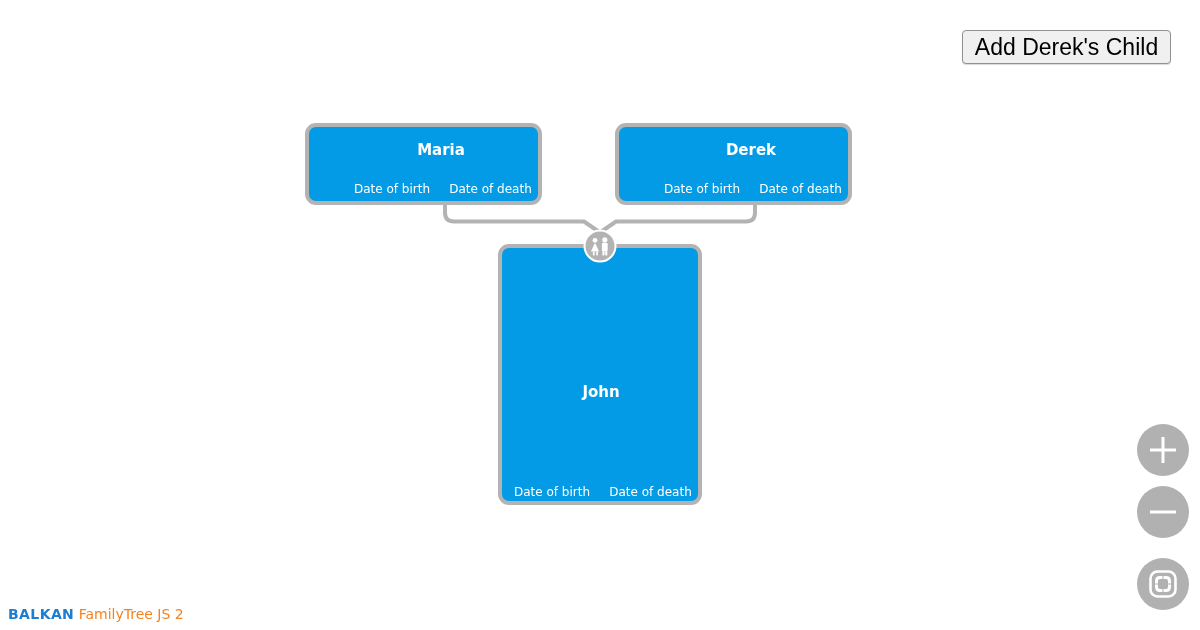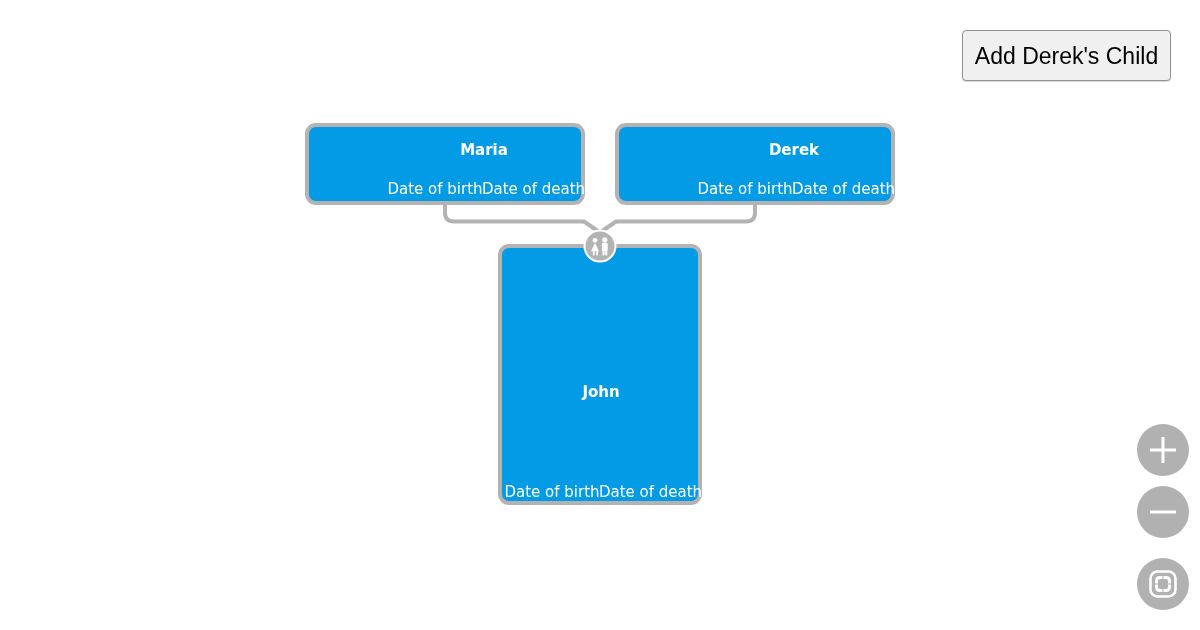--- a/index.html
+++ b/index.html
@@ -20,41 +20,41 @@
     border-radius: 11px;
     cursor: pointer;
   }
   .node .fname {
     position: absolute; color: #fff; font-weight: bold;
     font-size: 15px; line-height: 20px; white-space: nowrap;
     transform: translateX(50%);
   }
   .node .fdate {
     position: absolute; color: #fff;
-    font-size: 15px; line-height: 14px; white-space: nowrap;
+    font-size: 12px; line-height: 14px; white-space: nowrap;
     transform: translateX(50%);
   }
-  .node-parent { width: 280px; height: 82px; }
+  .node-parent { width: 237px; height: 82px; }
   .node-parent .fname  { top: 13px; right: 97px; }
   .node-parent .fbirth { top: 55px; right: 146px; }
   .node-parent .fdeath { top: 55px; right: 47.5px; }
 
   .node-child { width: 204px; height: 261px; }
   .node-child .fname  { top: 134px; right: 97px; }
   .node-child .fbirth { top: 237px; right: 146px; }
   .node-child .fdeath { top: 237px; right: 47.5px; }
 
   #node-maria { left: 305px; top: 123px; }
   #node-john  { left: 615px; top: 123px; }
   #node-derek { left: 498px; top: 244px; }
 
   
   .add-btn {
     position: absolute; left: 962px; top: 30px;
-    width: 209px; height: 51px;
+    width: 209px; height: 34px;
     background: #f0f0f0;
     border: 1px solid #919191;
     border-radius: 4px;
     box-shadow: 0 1px 1px rgba(0,0,0,0.15);
     font-family: "Liberation Sans", sans-serif;
     font-size: 23px; color: #000;
     text-align: center; line-height: 30px;
     padding: 0; cursor: pointer;
     appearance: none; -webkit-appearance: none;
   }
@@ -141,14 +141,19 @@
       <rect x="13.5" y="13.5" width="25" height="25" rx="7" fill="none" stroke="#ffffff" stroke-width="2.6"></rect>
       <g fill="none" stroke="#ffffff" stroke-width="3">
         <path d="M19.5,25.5 V23 Q19.5,19.5 23,19.5 H25.5"></path>
         <path d="M26.5,19.5 H29 Q32.5,19.5 32.5,23 V25.5"></path>
         <path d="M32.5,26.5 V29 Q32.5,32.5 29,32.5 H26.5"></path>
         <path d="M25.5,32.5 H23 Q19.5,32.5 19.5,29 V26.5"></path>
       </g>
     </svg>
   </div>
 
+  <a class="logo">
+    <span class="brand">BALKAN</span>
+    <span> </span>
+    <span class="product">FamilyTree JS 2</span>
+  </a>
 
 </div>
 
 </body></html>

